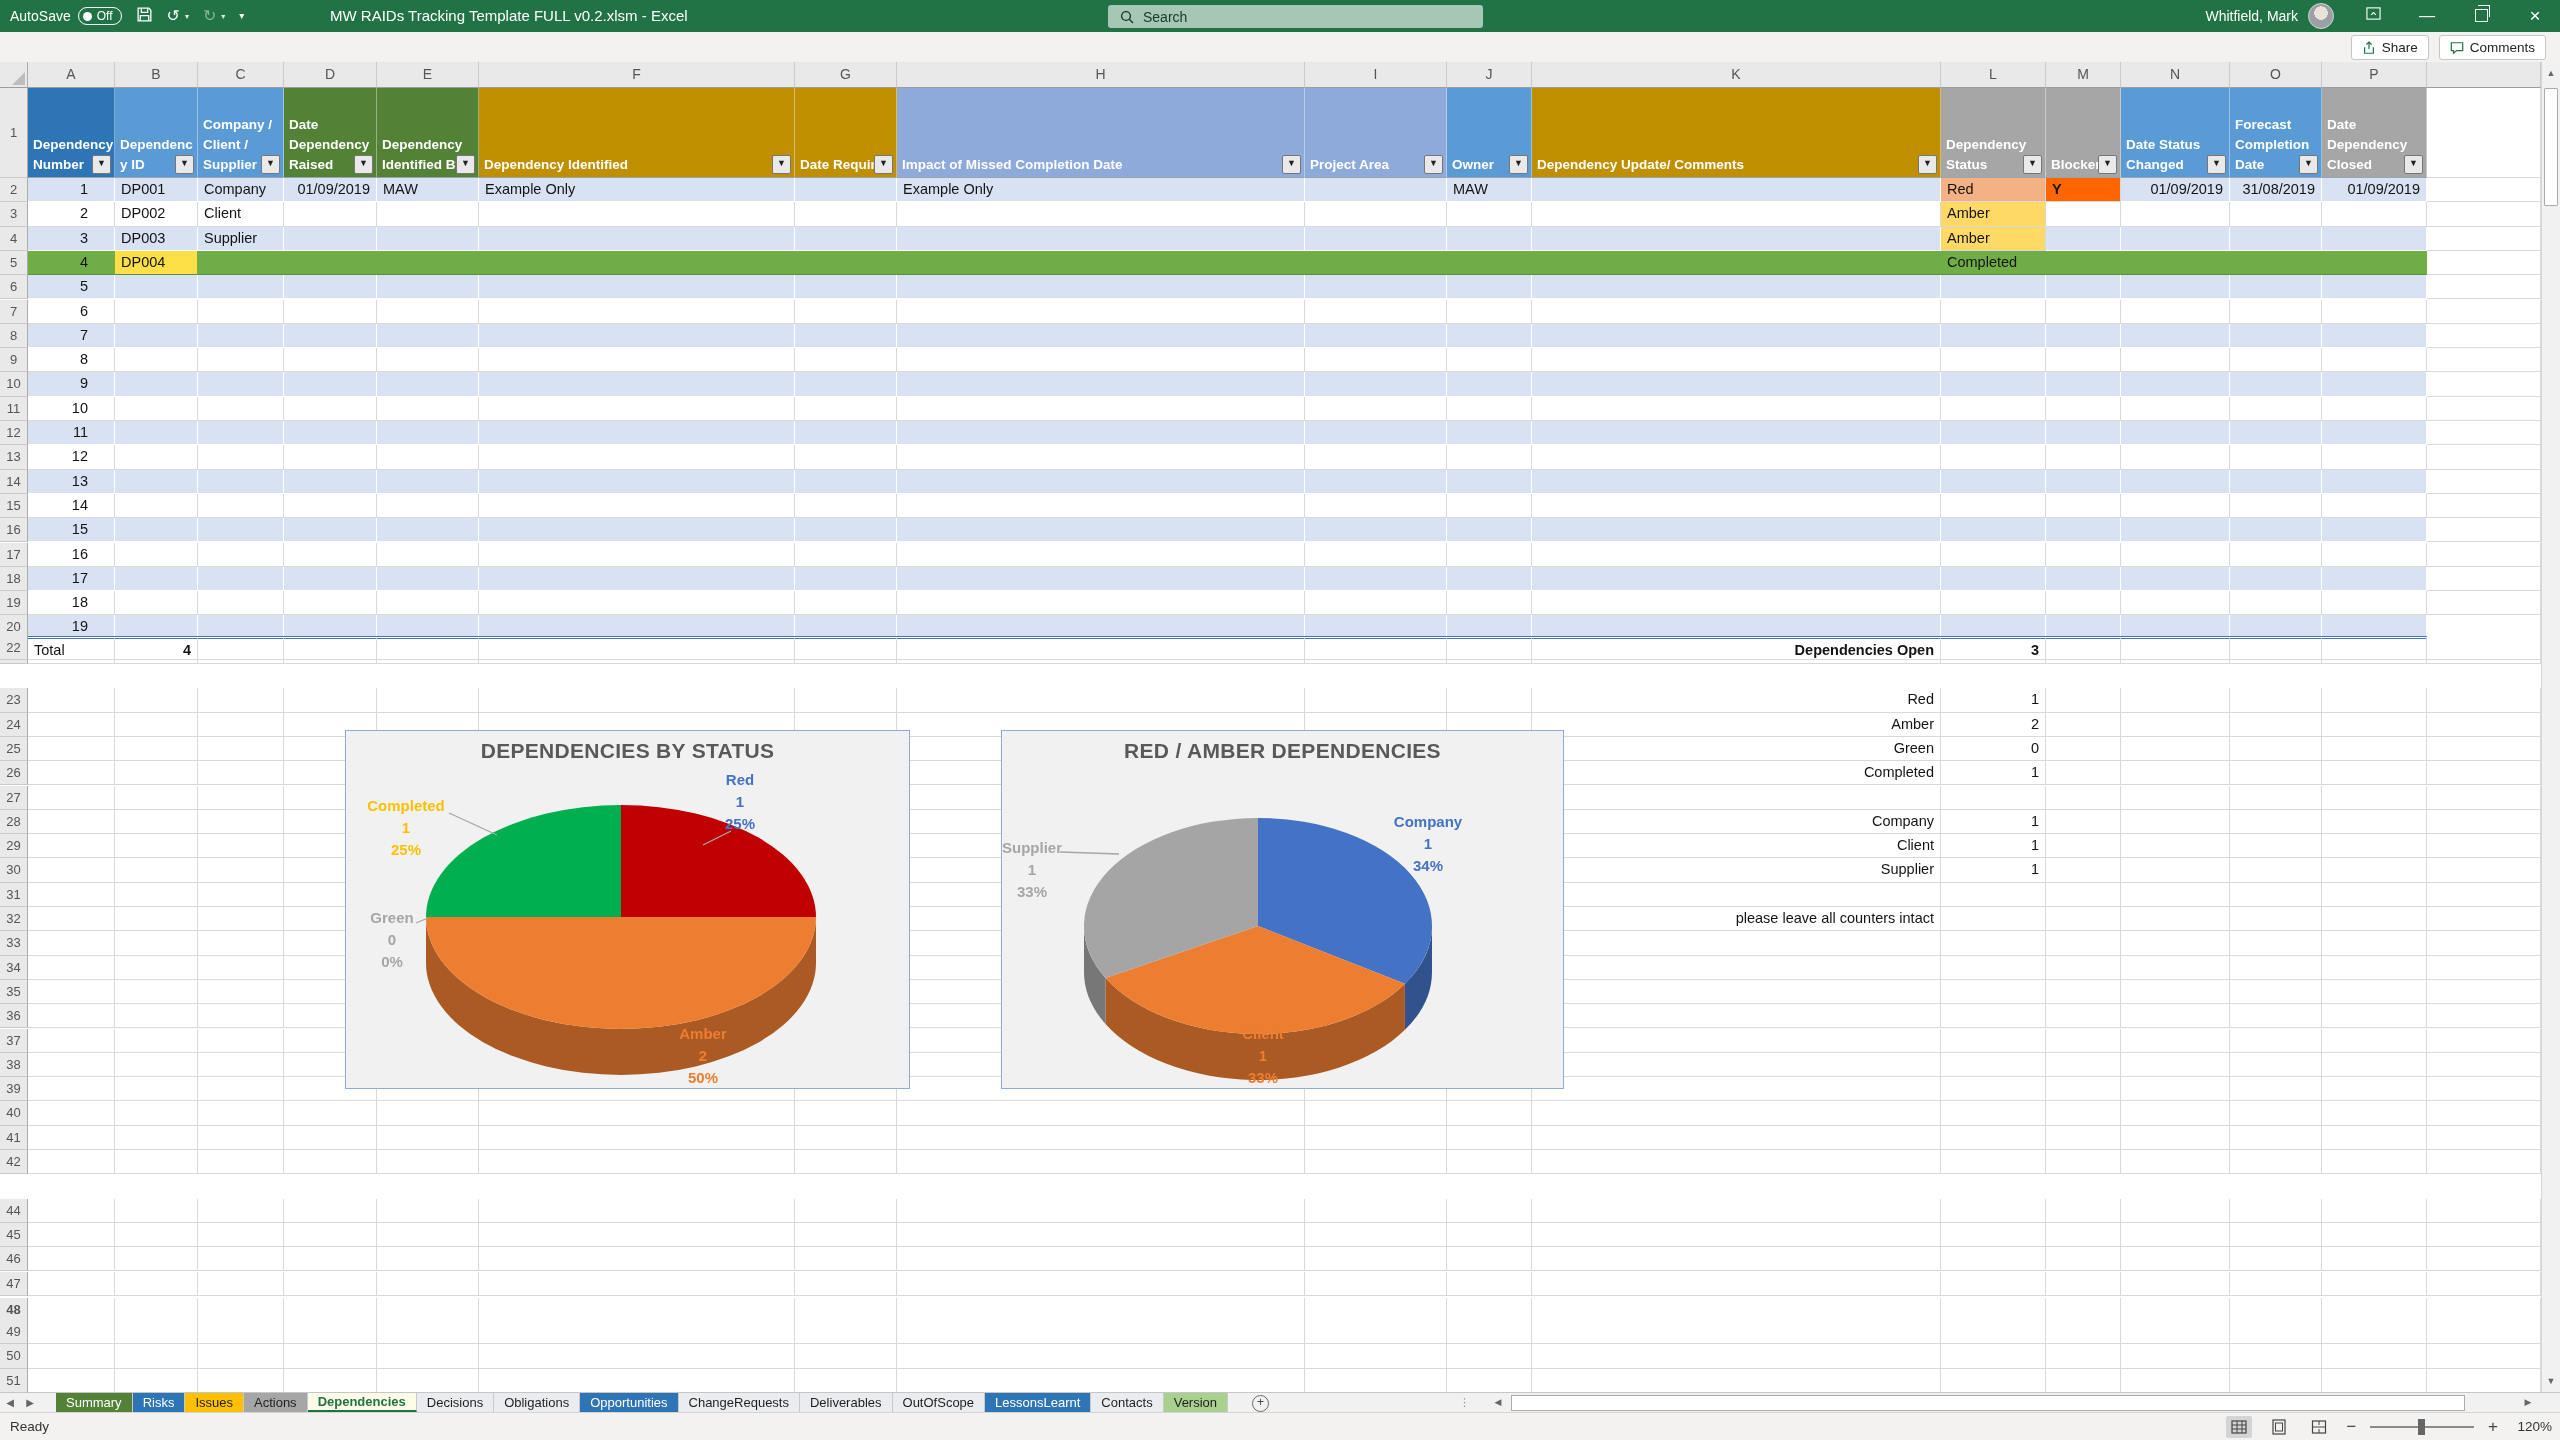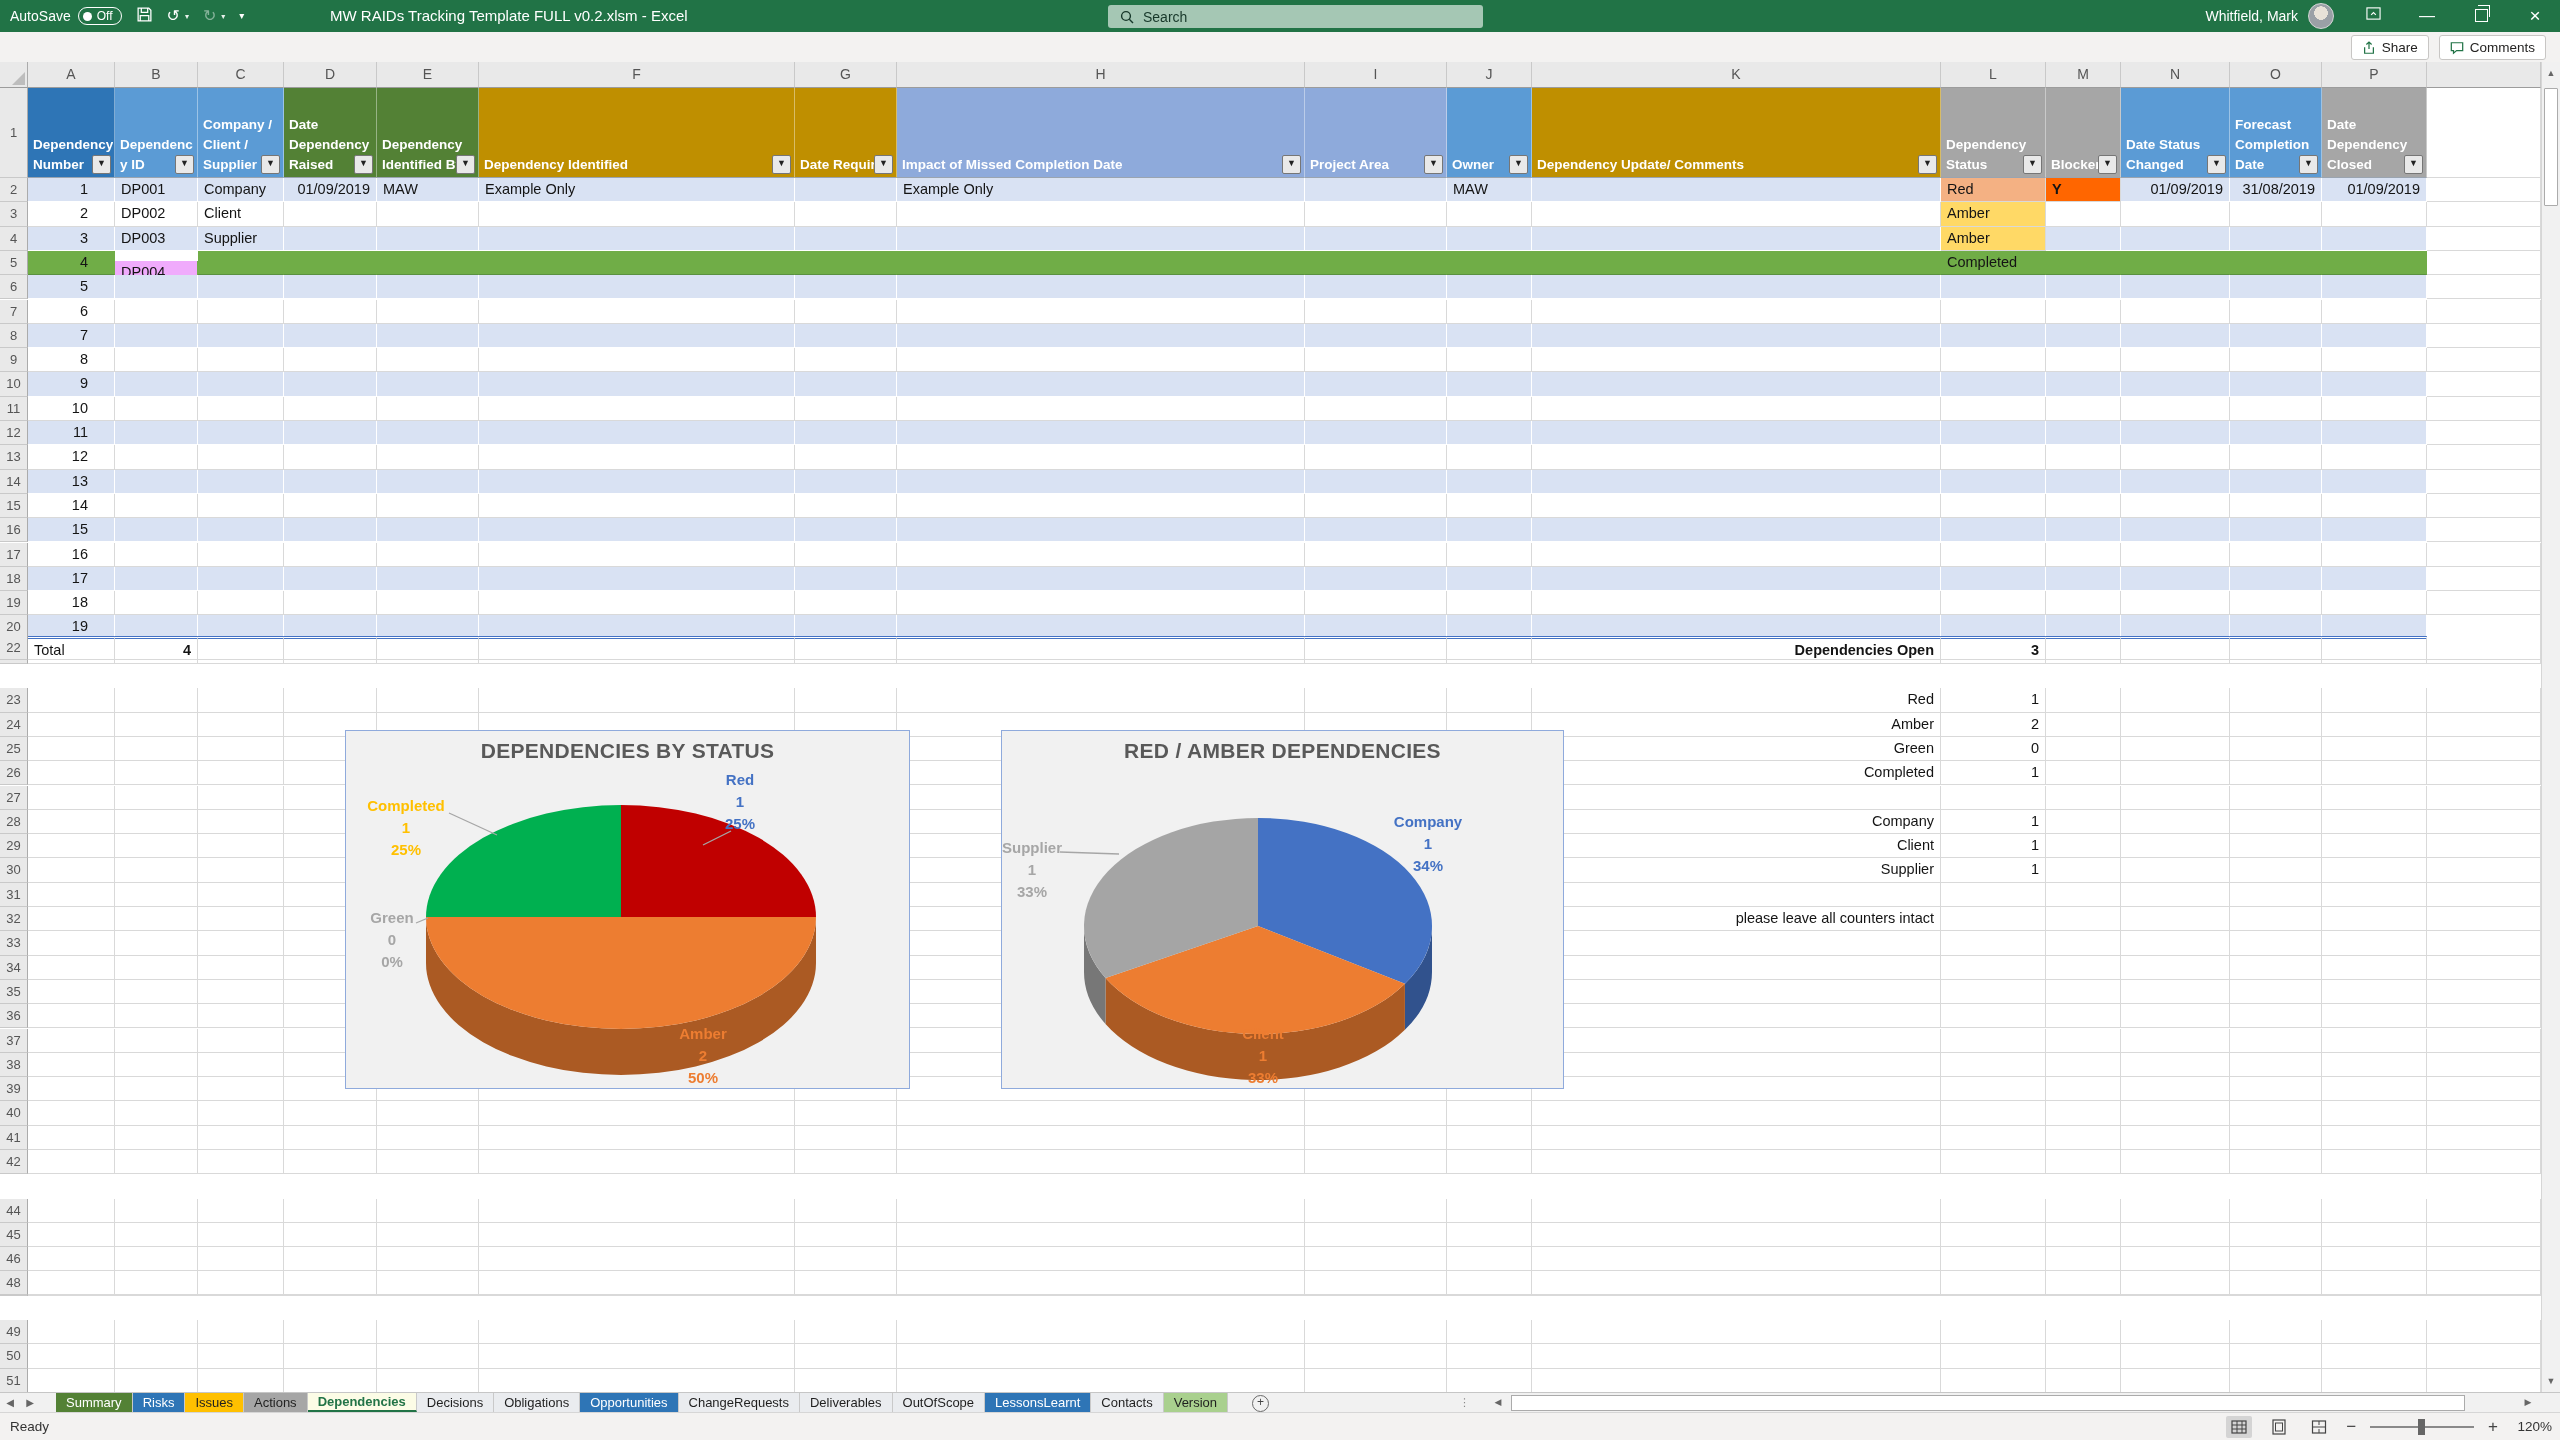--- a/index.html
+++ b/index.html
@@ -328,21 +328,21 @@
         <div class="c" style="width: 105px; height: 24.3px; background: rgb(255, 217, 102); border-right-color: rgb(217, 217, 217); border-bottom-color: rgb(217, 217, 217);">Amber</div>
         <div class="c" style="width: 75px; height: 24.3px; background: rgb(217, 226, 243); border-right-color: rgb(255, 255, 255); border-bottom-color: rgb(255, 255, 255);"></div>
         <div class="c" style="width: 109px; height: 24.3px; background: rgb(217, 226, 243); border-right-color: rgb(255, 255, 255); border-bottom-color: rgb(255, 255, 255);"></div>
         <div class="c" style="width: 92px; height: 24.3px; background: rgb(217, 226, 243); border-right-color: rgb(255, 255, 255); border-bottom-color: rgb(255, 255, 255);"></div>
         <div class="c" style="width: 105px; height: 24.3px; background: rgb(217, 226, 243); border-right-color: rgb(255, 255, 255); border-bottom-color: rgb(255, 255, 255);"></div>
         <div class="c" style="width: 114px; height: 24.3px;"></div>
       </div>
       <div class="r" style="top: 250.9px; height: 24.3px;">
         <div class="rn" style="height: 24.3px; line-height: 24.3px;">5</div>
         <div class="c" style="width: 87px; height: 24.3px; background: rgb(112, 173, 71); border-right-color: rgb(112, 173, 71); border-bottom-color: rgb(90, 145, 64); text-align: right; padding-right: 26px;">4</div>
-        <div class="c" style="width: 83px; height: 24.3px; background: #f0abfc; border-right-color: rgb(112, 173, 71); border-bottom-color: rgb(90, 145, 64); margin-top: 10px;">DP004</div>
+        <div class="c" style="width: 83px; height: 24.3px; background: #fde047; border-right-color: rgb(112, 173, 71); border-bottom-color: rgb(90, 145, 64);">DP004</div>
         <div class="c" style="width: 86px; height: 24.3px; background: rgb(112, 173, 71); border-right-color: rgb(112, 173, 71); border-bottom-color: rgb(90, 145, 64);"></div>
         <div class="c" style="width: 93px; height: 24.3px; background: rgb(112, 173, 71); border-right-color: rgb(112, 173, 71); border-bottom-color: rgb(90, 145, 64);"></div>
         <div class="c" style="width: 102px; height: 24.3px; background: rgb(112, 173, 71); border-right-color: rgb(112, 173, 71); border-bottom-color: rgb(90, 145, 64);"></div>
         <div class="c" style="width: 316px; height: 24.3px; background: rgb(112, 173, 71); border-right-color: rgb(112, 173, 71); border-bottom-color: rgb(90, 145, 64);"></div>
         <div class="c" style="width: 102px; height: 24.3px; background: rgb(112, 173, 71); border-right-color: rgb(112, 173, 71); border-bottom-color: rgb(90, 145, 64);"></div>
         <div class="c" style="width: 408px; height: 24.3px; background: rgb(112, 173, 71); border-right-color: rgb(112, 173, 71); border-bottom-color: rgb(90, 145, 64);"></div>
         <div class="c" style="width: 142px; height: 24.3px; background: rgb(112, 173, 71); border-right-color: rgb(112, 173, 71); border-bottom-color: rgb(90, 145, 64);"></div>
         <div class="c" style="width: 85px; height: 24.3px; background: rgb(112, 173, 71); border-right-color: rgb(112, 173, 71); border-bottom-color: rgb(90, 145, 64);"></div>
         <div class="c" style="width: 409px; height: 24.3px; background: rgb(112, 173, 71); border-right-color: rgb(112, 173, 71); border-bottom-color: rgb(90, 145, 64);"></div>
         <div class="c" style="width: 105px; height: 24.3px; background: rgb(112, 173, 71); border-right-color: rgb(112, 173, 71); border-bottom-color: rgb(90, 145, 64);">Completed</div>
@@ -1185,21 +1185,21 @@
         <div class="c" style="width: 142px; height: 24.3px;"></div>
         <div class="c" style="width: 85px; height: 24.3px;"></div>
         <div class="c" style="width: 409px; height: 24.3px;"></div>
         <div class="c" style="width: 105px; height: 24.3px;"></div>
         <div class="c" style="width: 75px; height: 24.3px;"></div>
         <div class="c" style="width: 109px; height: 24.3px;"></div>
         <div class="c" style="width: 92px; height: 24.3px;"></div>
         <div class="c" style="width: 105px; height: 24.3px;"></div>
         <div class="c" style="width: 114px; height: 24.3px;"></div>
       </div>
-      <div class="r" style="top: 1271px; height: 24.3px;">
+      <div class="r" style="top: 1298px; height: 24.3px; font-weight: bold;">
         <div class="rn" style="height: 24.3px; line-height: 24.3px;">48</div>
         <div class="c" style="width: 87px; height: 24.3px;"></div>
         <div class="c" style="width: 83px; height: 24.3px;"></div>
         <div class="c" style="width: 86px; height: 24.3px;"></div>
         <div class="c" style="width: 93px; height: 24.3px;"></div>
         <div class="c" style="width: 102px; height: 24.3px;"></div>
         <div class="c" style="width: 316px; height: 24.3px;"></div>
         <div class="c" style="width: 102px; height: 24.3px;"></div>
         <div class="c" style="width: 408px; height: 24.3px;"></div>
         <div class="c" style="width: 142px; height: 24.3px;"></div>

